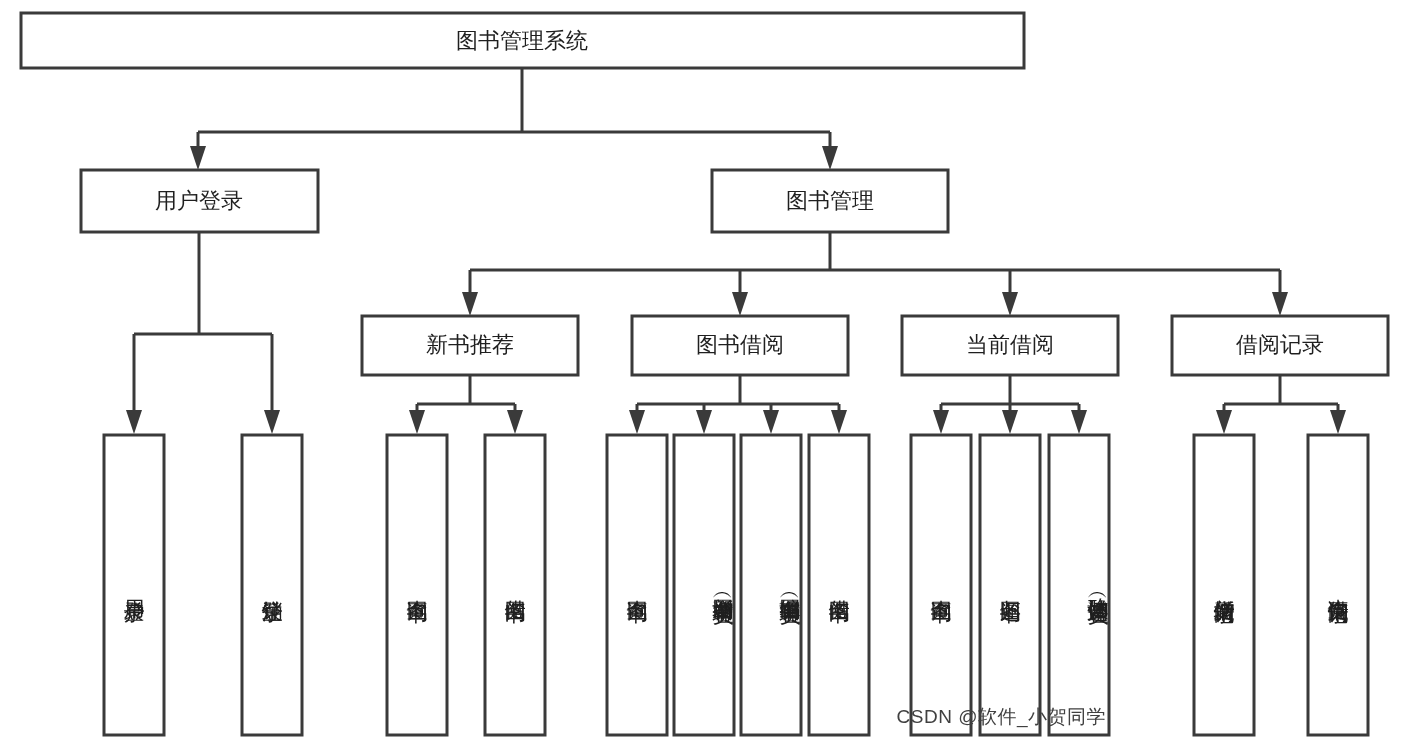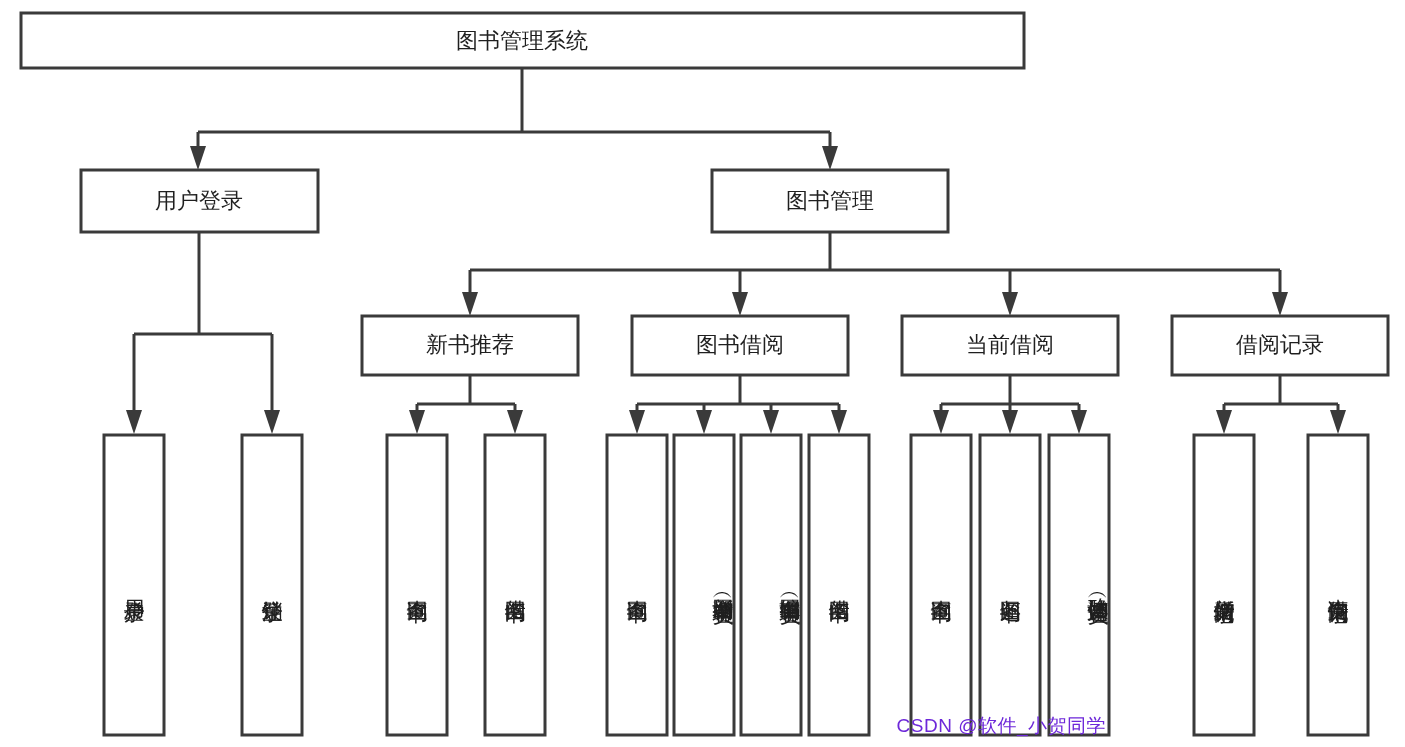--- a/index.html
+++ b/index.html
@@ -59,24 +59,24 @@
     display: flex;
     align-items: center;
     justify-content: center;
     text-align: center;
     white-space: nowrap;
     pointer-events: none;
   }
   .watermark {
     position: absolute;
     right: 8px;
-    bottom: 8px;
+    bottom: 17px;
     font-family: "Liberation Sans", "DejaVu Sans", sans-serif;
     font-size: 19px;
-    color: #6d28d9;
+    color: #404040;
     white-space: nowrap;
     letter-spacing: 0.5px;
   }
 </style>
 </head>
 <body>
 
 <div id="diagram-root">
 
   <svg class="diagram-canvas" viewBox="0 0 1405 747">

